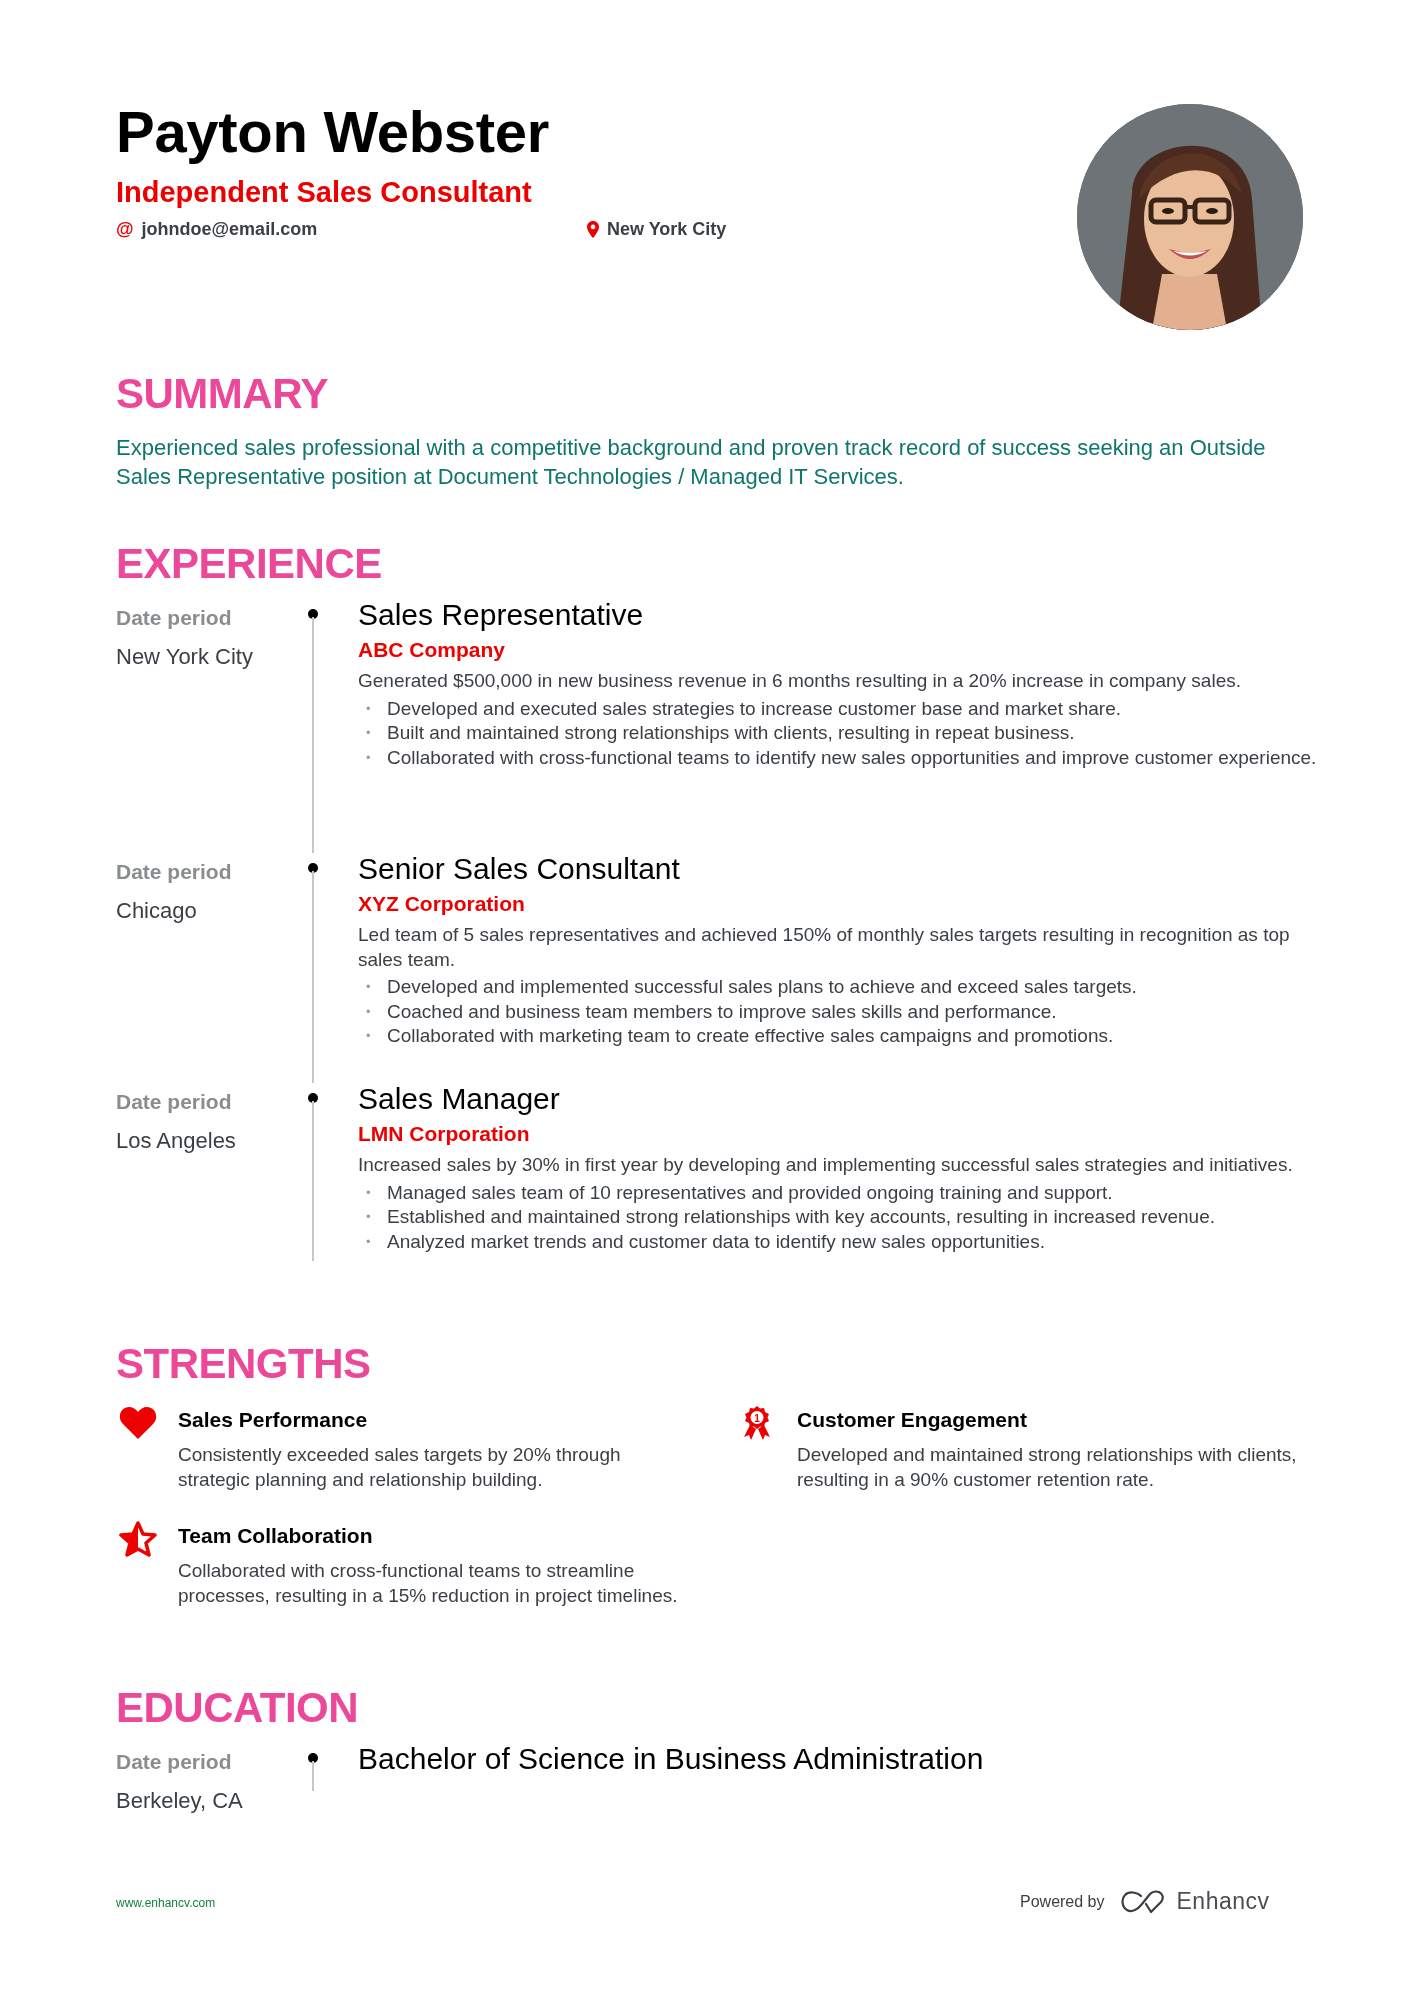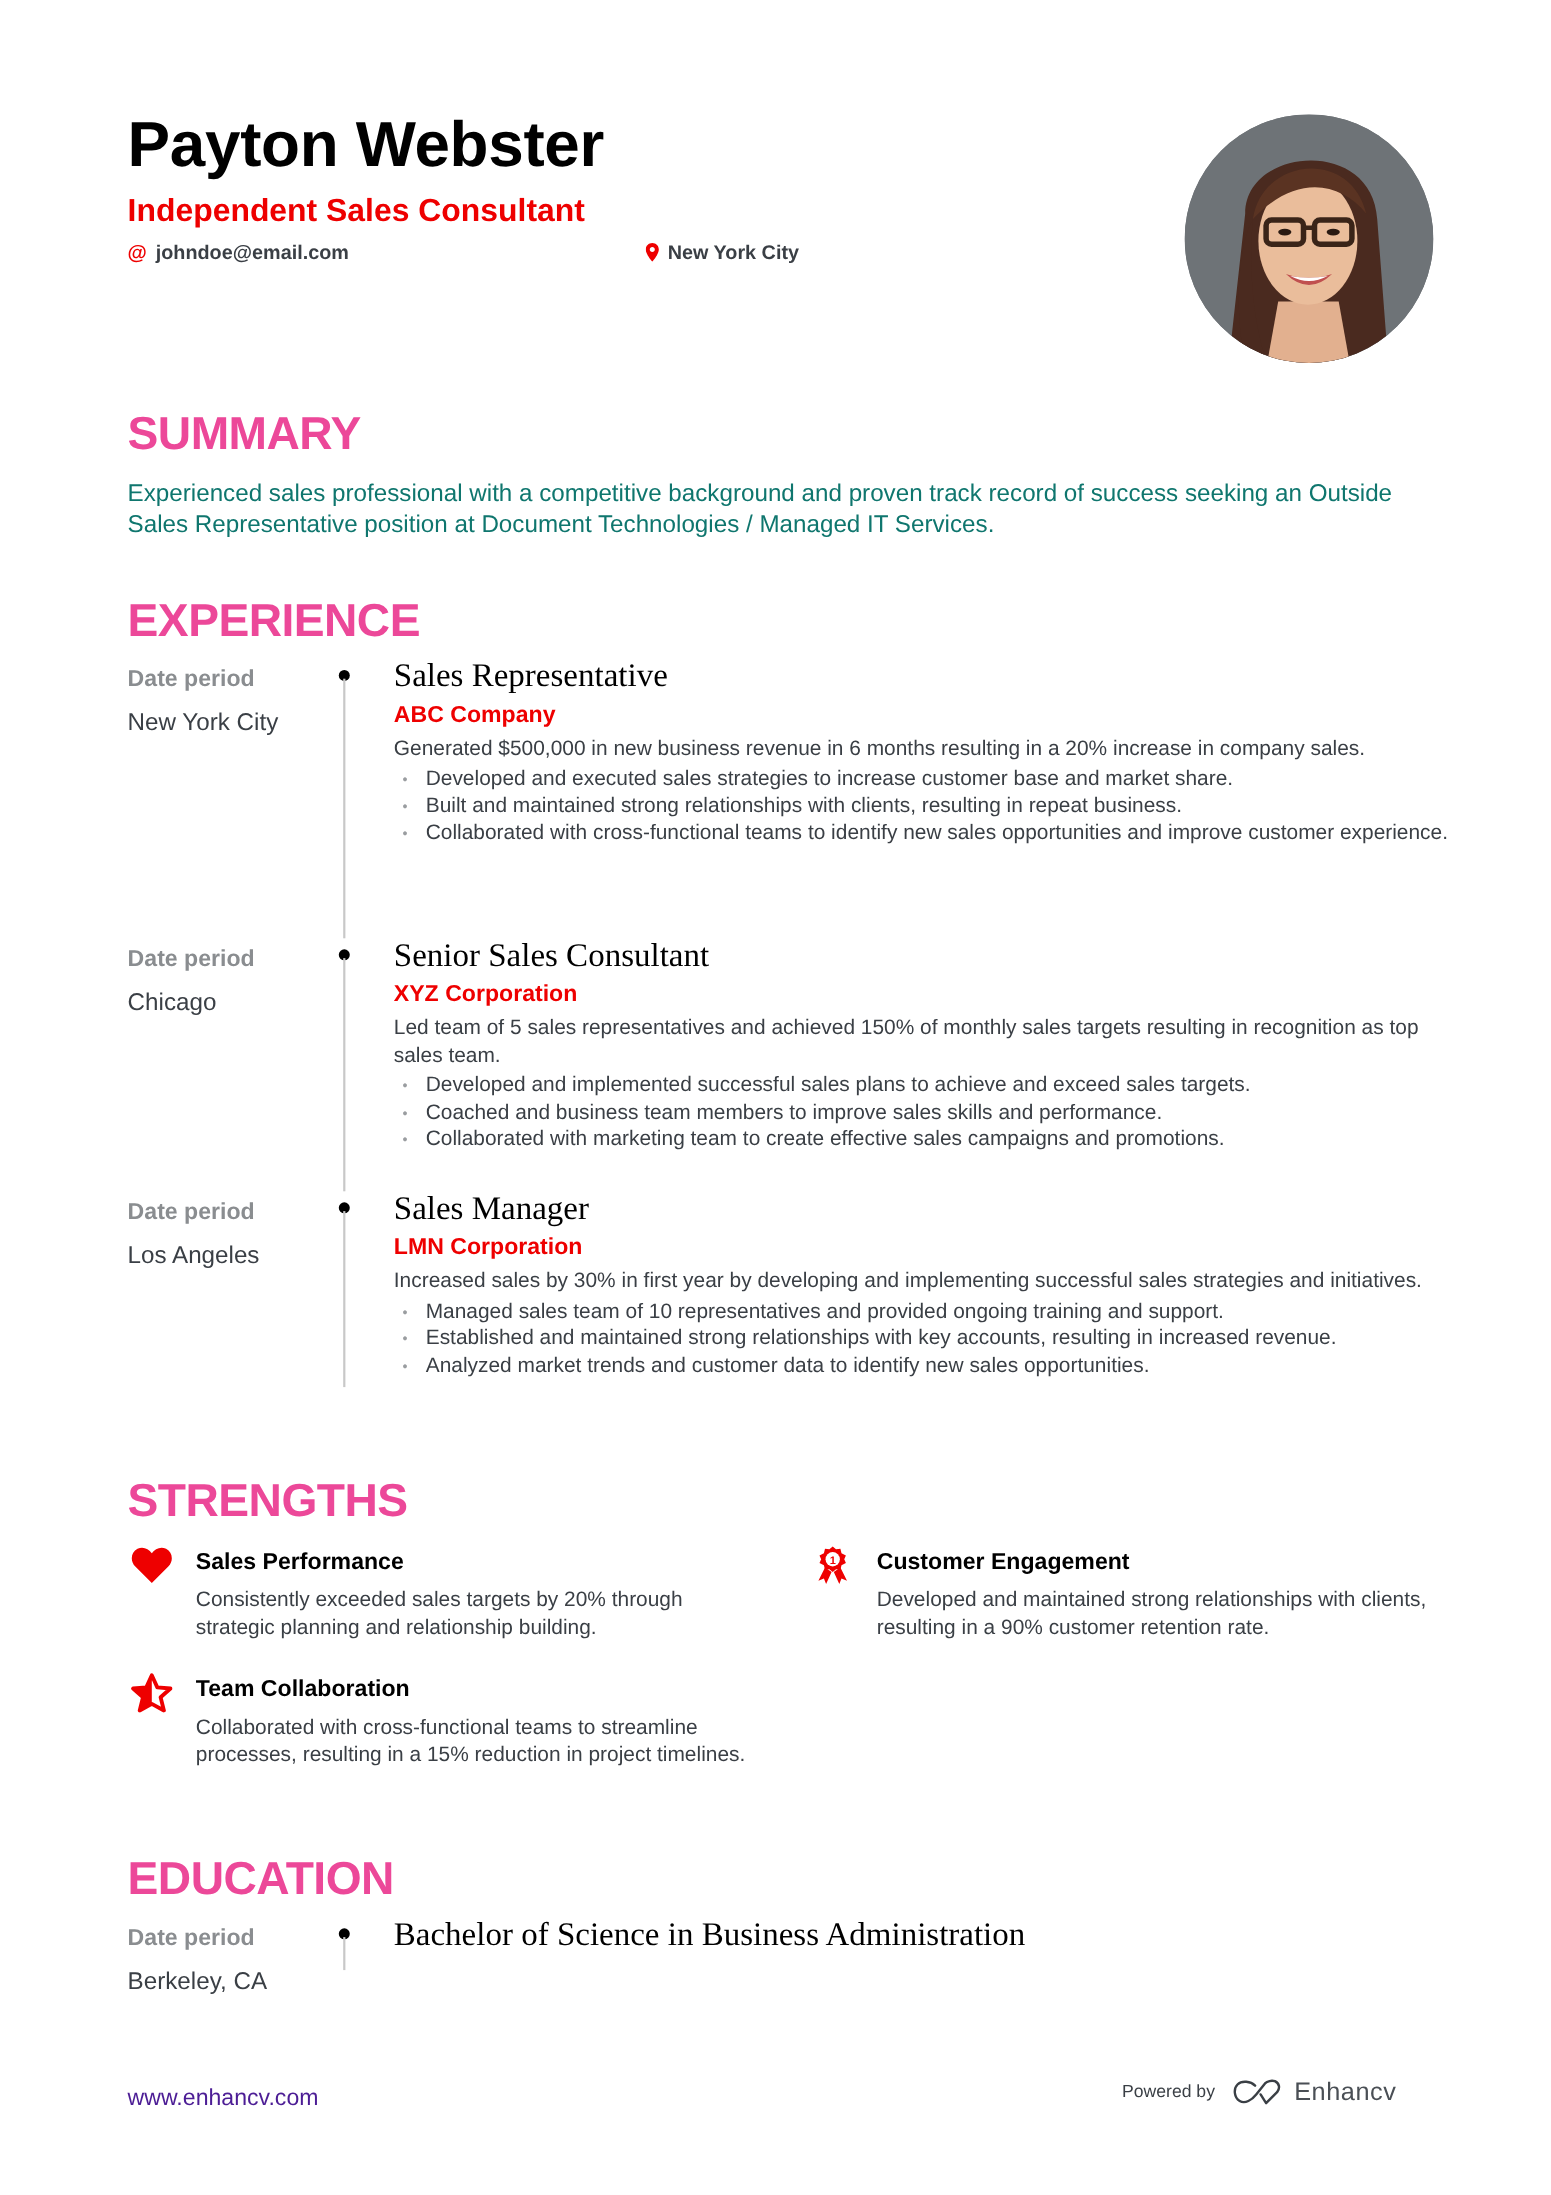--- a/index.html
+++ b/index.html
@@ -19,35 +19,35 @@
   .summary-text { left: 116px; top: 433px; width: 1190px; font-size: 22px; line-height: 29px; color: #0f766e; }
 
   
   .exp { left: 116px; width: 1200px; }
   .exp .left { position: absolute; left: 0; top: 0; width: 180px; }
   .exp .date { font-size: 21px; font-weight: 700; color: #8a8d90; line-height: 26px; }
   .exp .loc { font-size: 22px; color: #3a3f45; line-height: 28px; margin-top: 12px; }
   .exp .dot { position: absolute; left: 192px; top: 4px; width: 10px; height: 10px; border-radius: 50%; background: #000; }
   .exp .line { position: absolute; left: 196px; top: 12px; width: 2px; background: #c8c8c8; }
   .exp .right { position: absolute; left: 242px; top: 0; width: 960px; }
-  .exp .role { font-size: 30px; color: #000; line-height: 36px; margin-top: -8px; font-family: Liberation Serif, serif; }
+  .exp .role { font-size: 30px; color: #000; line-height: 36px; margin-top: -8px; }
   .exp .company { font-size: 21px; font-weight: 700; color: #ee0000; line-height: 26px; margin-top: 4px; }
   .exp .desc { font-size: 19px; line-height: 24.5px; color: #3a3f45; margin-top: 6px; }
   .exp ul { list-style: none; margin-top: 3px; }
   .exp li { position: relative; padding-left: 29px; font-size: 19px; line-height: 24.5px; color: #3a3f45; }
   .exp li::before { content: "•"; position: absolute; left: 8px; top: 0; color: #9a9da0; font-size: 13px; }
 
   
   .strength { width: 560px; }
   .strength .sicon { position: absolute; left: 0; top: 0; width: 40px; height: 36px; display: flex; align-items: center; justify-content: center; }
   .strength .sname { position: absolute; left: 60px; top: 0; font-size: 21px; font-weight: 700; color: #000; line-height: 30px; }
   .strength .sdesc { position: absolute; left: 60px; top: 38px; width: 500px; font-size: 19px; line-height: 24.5px; color: #3a3f45; }
 
   
-  .footer-left { left: 116px; top: 1896px; font-size: 21px; color: #4c1d95; }
+  .footer-left { left: 116px; top: 1896px; font-size: 12px; color: #15803d; }
   .footer-right { left: 1020px; top: 1888px; display: flex; align-items: center; gap: 16px; }
   .powered { font-size: 16px; color: #3a3f45; }
   .brand { display: flex; align-items: center; gap: 10px; font-size: 23px; color: #4a4f55; letter-spacing: 0.5px; }
 </style>
 </head>
 <body>
 
 <div class="abs name">Payton Webster</div>
 <div class="abs title">Independent Sales Consultant</div>
 

